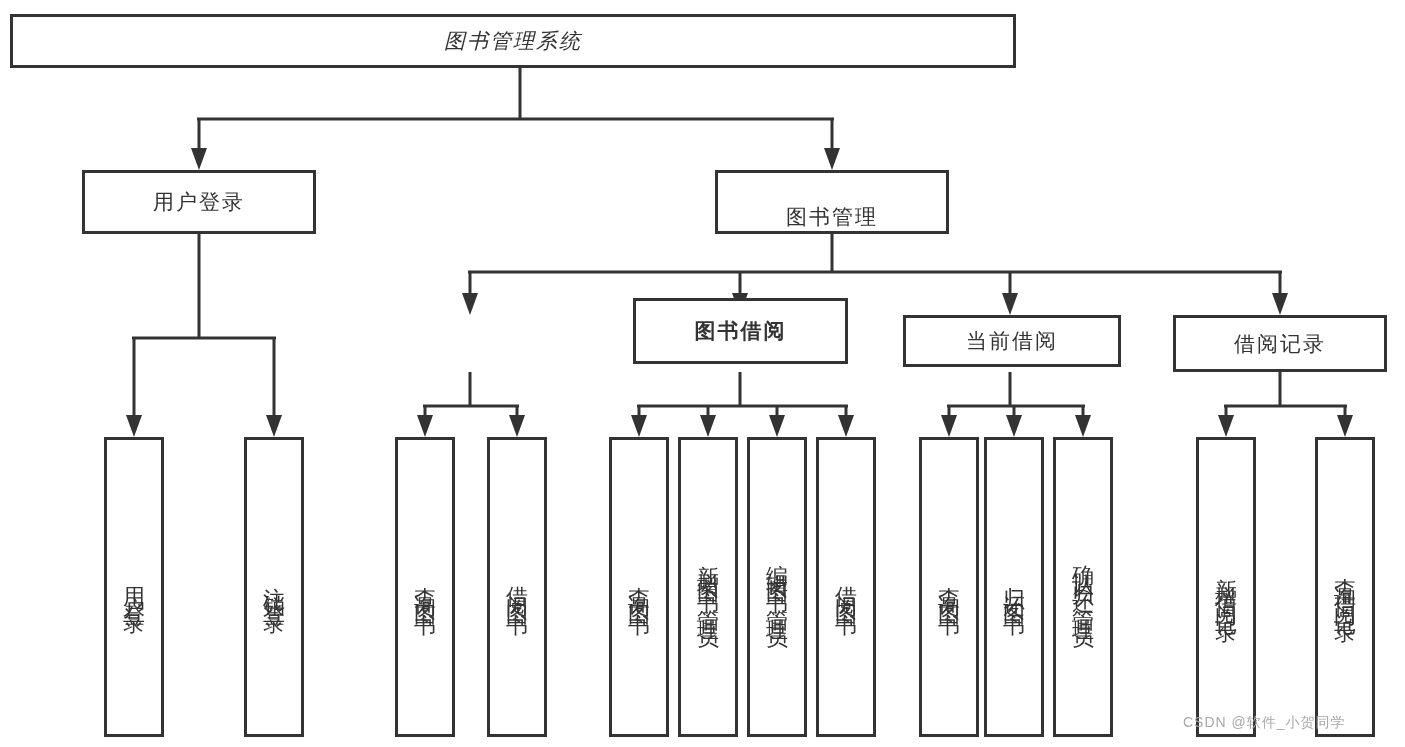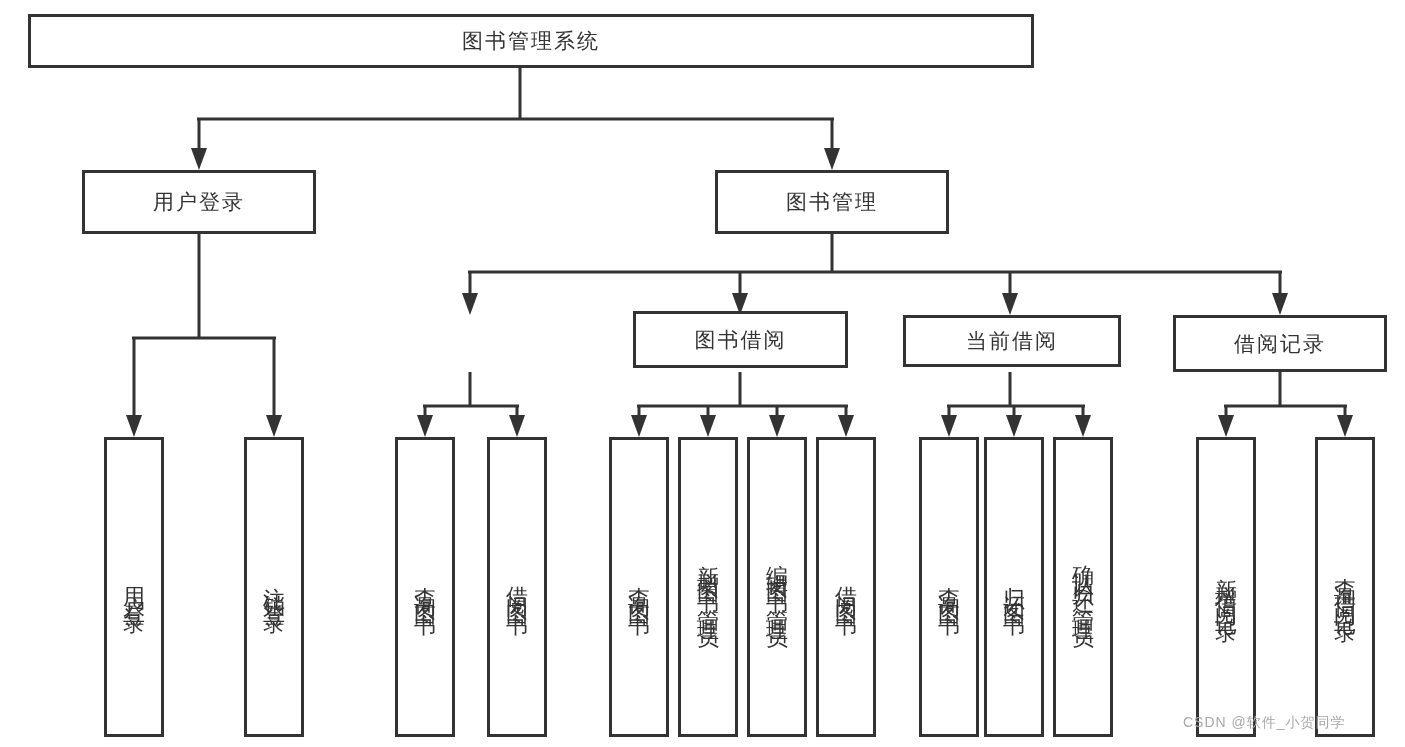--- a/index.html
+++ b/index.html
@@ -83,32 +83,32 @@
     <path d="M1010 372 L1010 406 M947 406 L1085 406 M949 406 L949 419 M1014 406 L1014 419 M1083 406 L1083 419"></path>
     <polygon points="941,415 957,415 949,437"></polygon>
     <polygon points="1006,415 1022,415 1014,437"></polygon>
     <polygon points="1075,415 1091,415 1083,437"></polygon>
 
     <path d="M1280 372 L1280 406 M1224 406 L1347 406 M1226 406 L1226 419 M1345 406 L1345 419"></path>
     <polygon points="1218,415 1234,415 1226,437"></polygon>
     <polygon points="1337,415 1353,415 1345,437"></polygon>
   </svg>
 
-  <div class="node h" style="left:28px;top:14px;width:1006px;height:54px;">
+  <div class="node h" style="left:10px;top:14px;width:1006px;height:54px;font-style:italic;">
     <span>图书管理系统</span>
   </div>
 
   <div class="node h" style="left:82px;top:170px;width:234px;height:64px;">
     <span>用户登录</span>
   </div>
-  <div class="node h" style="left:715px;top:170px;width:234px;height:64px;">
+  <div class="node h" style="left:715px;top:170px;width:234px;height:64px;align-items:flex-end;">
     <span>图书管理</span>
   </div>
 
-  <div class="node h" style="left:633px;top:311px;width:215px;height:57px;">
+  <div class="node h" style="left:633px;top:298px;width:215px;height:66px;font-weight:bold;">
     <span>图书借阅</span>
   </div>
   <div class="node h" style="left:903px;top:315px;width:218px;height:52px;">
     <span>当前借阅</span>
   </div>
   <div class="node h" style="left:1173px;top:315px;width:214px;height:57px;">
     <span>借阅记录</span>
   </div>
 
   <div class="node v" style="left:104px;top:437px;width:60px;height:300px;">

